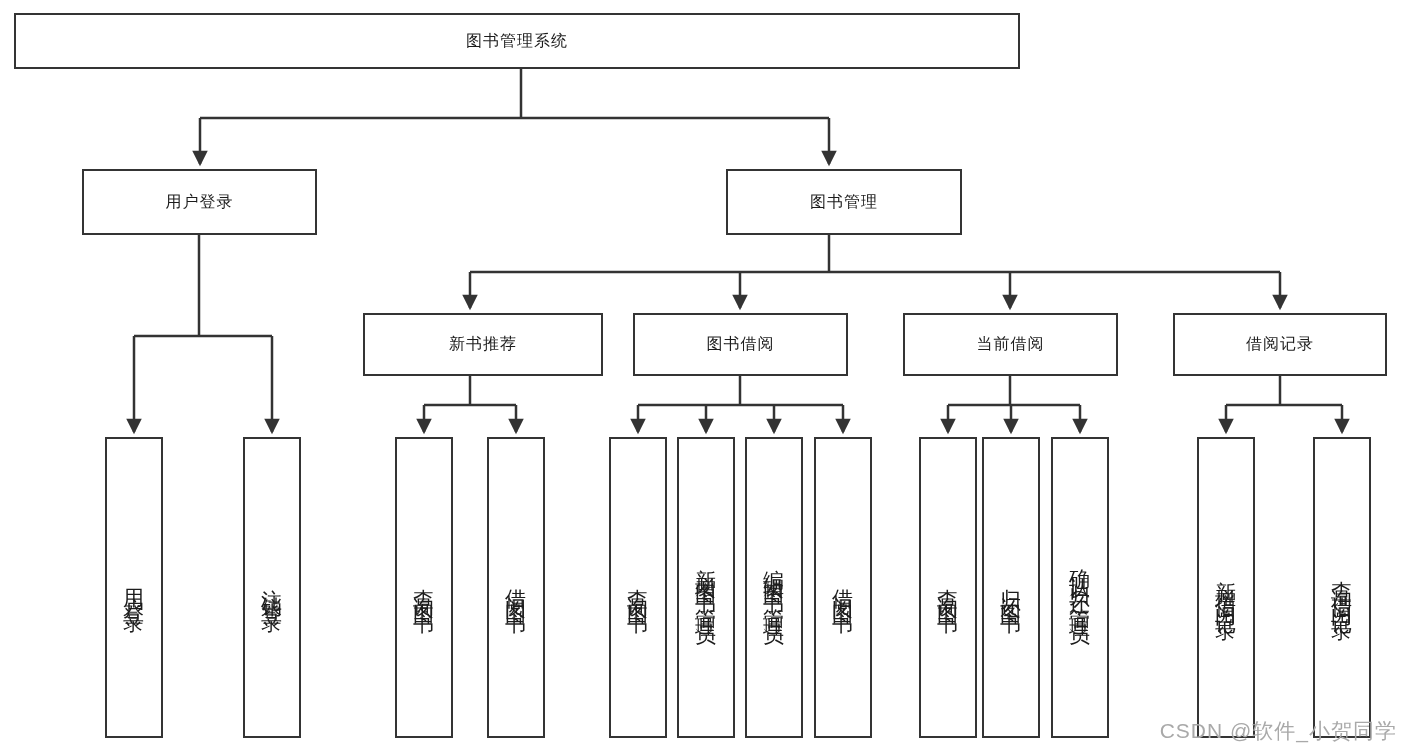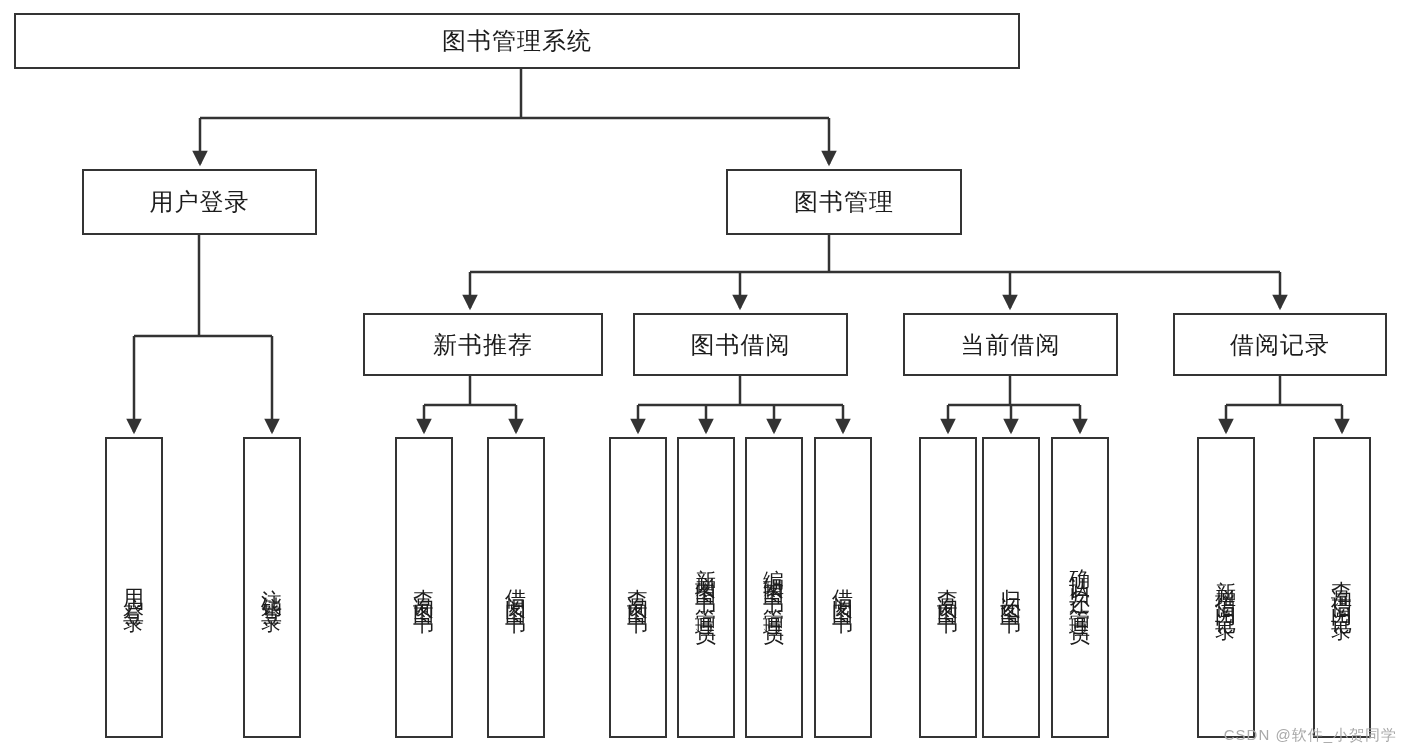--- a/index.html
+++ b/index.html
@@ -24,37 +24,37 @@
   .box {
     position: absolute;
     box-sizing: border-box;
     background: #ffffff;
     border: 2px solid #343434;
     color: #1c1c1c;
     display: flex;
     align-items: center;
     justify-content: center;
     z-index: 2;
-    font-size: 24px;
+    font-size: 16px;
     letter-spacing: 1px;
     white-space: nowrap;
   }
   .vbox {
     writing-mode: vertical-rl;
     text-orientation: mixed;
     font-size: 21px;
     letter-spacing: 8px;
     line-height: 1;
     white-space: normal;
   }
   .watermark {
     position: absolute;
     right: 8px;
     bottom: 2px;
-    font-size: 15px;
+    font-size: 21px;
     color: #a9a9a9;
     letter-spacing: 1px;
     z-index: 3;
   }
 </style>
 </head>
 <body>
 
 <div id="canvas">
 

